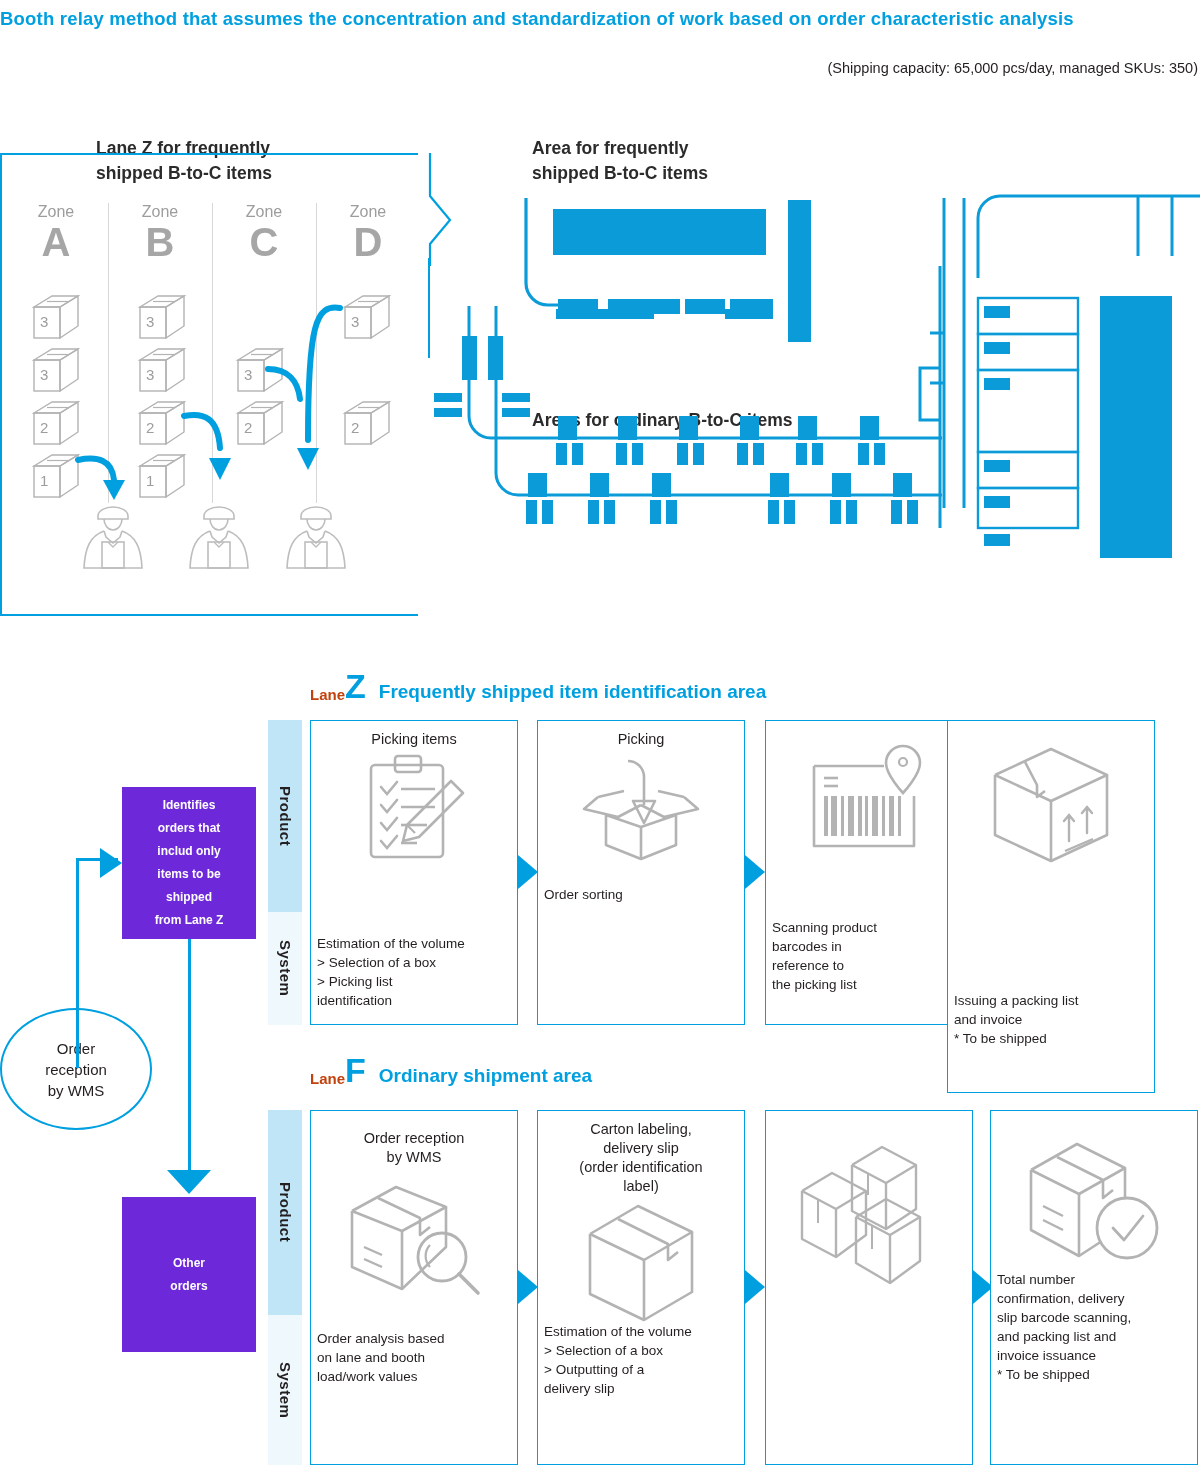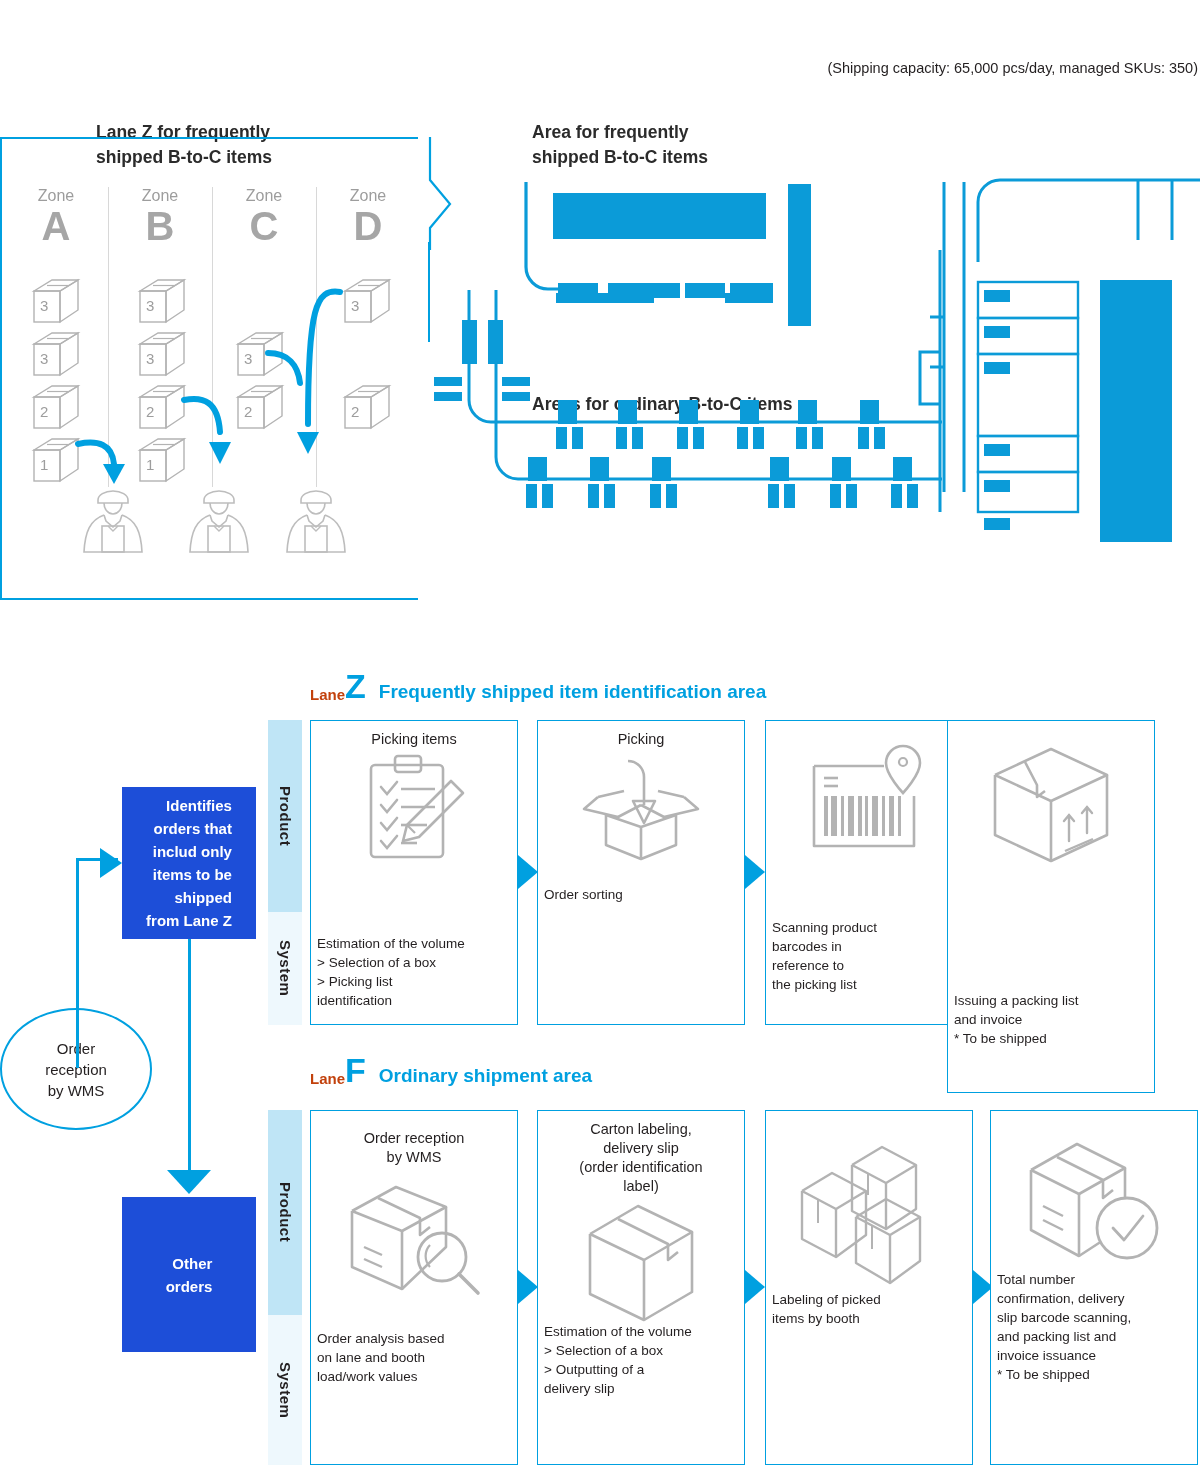--- a/index.html
+++ b/index.html
@@ -15,21 +15,21 @@
     position:absolute;left:0;top:2px;width:1160px;
     font-size:18.5px;font-weight:bold;color:#00a0e0;line-height:34px;
     letter-spacing:.2px;
   }
   .subtitle{
     position:absolute;right:2px;top:60px;
     font-size:14.5px;color:#231f20;font-weight:normal;
   }
 
   
-  .map{position:absolute;left:0;top:92px;width:1200px;height:520px;}
+  .map{position:absolute;left:0;top:108px;width:1200px;height:520px;}
   .map-label{
     position:absolute;font-size:17.5px;font-weight:bold;color:#2b2b2b;
     line-height:25px;white-space:pre-line;
   }
   .lanez-label{left:96px;top:28px;}
   .btoc-label{left:532px;top:28px;}
   .btob-label{left:905px;top:28px;}
   .ord-label{left:532px;top:300px;font-size:17.5px;}
 
   .lanez-box{
@@ -89,23 +89,23 @@
   }
 
   .arrow-tri{
     position:absolute;width:0;height:0;
     border-top:17px solid transparent;border-bottom:17px solid transparent;
     border-left:20px solid #00a0e0;
   }
 
   
   .bluebox{
-    position:absolute;background:#1d4ed8;color:#fff;font-weight:bold;
-    display:flex;align-items:center;justify-content:center;text-align:right;
-    font-size:15px;line-height:23px;white-space:pre-line;
+    position:absolute;background:#6d28d9;color:#fff;font-weight:bold;
+    display:flex;align-items:center;justify-content:center;text-align:center;
+    font-size:12px;line-height:23px;white-space:pre-line;
   }
   .ellipse{
     position:absolute;border:2.4px solid #00a0e0;border-radius:50%;
     background:#fff;display:flex;align-items:center;justify-content:center;
     text-align:center;font-size:15px;line-height:21px;color:#231f20;
     white-space:pre-line;
   }
   .ln{position:absolute;background:#00a0e0;}
   .arr-right{
     position:absolute;width:0;height:0;
@@ -116,20 +116,21 @@
     position:absolute;width:0;height:0;
     border-left:22px solid transparent;border-right:22px solid transparent;
     border-top:24px solid #00a0e0;
   }
 </style>
 </head>
 <body>
 
 <div class="page">
 
+  <div class="title">Booth relay method that assumes the concentration and standardization of work based on order characteristic analysis</div>
   <div class="subtitle">(Shipping capacity: 65,000 pcs/day, managed SKUs: 350)</div>
 
   <div class="map">
 
     <div class="map-label lanez-label">Lane Z for frequently
 shipped B-to-C items</div>
     <div class="map-label btoc-label">Area for frequently
 shipped B-to-C items</div>
     <div class="map-label ord-label">Areas for ordinary B-to-C items</div>
 
@@ -604,22 +605,20 @@
           <polyline points="8,60 8,108 42,126 42,78" fill="none" stroke="#b3b3b3" stroke-width="2.4" stroke-linejoin="round"></polyline>
           <polyline points="72,60 72,104 42,126" fill="none" stroke="#b3b3b3" stroke-width="2.4" stroke-linejoin="round"></polyline>
           <line x1="24" y1="68" x2="24" y2="92" stroke="#b3b3b3" stroke-width="2"></line>
 
           <polyline points="62,86 92,68 126,86 96,104 62,86" fill="none" stroke="#b3b3b3" stroke-width="2.4" stroke-linejoin="round"></polyline>
           <polyline points="62,86 62,132 96,152 96,104" fill="none" stroke="#b3b3b3" stroke-width="2.4" stroke-linejoin="round"></polyline>
           <polyline points="126,86 126,130 96,152" fill="none" stroke="#b3b3b3" stroke-width="2.4" stroke-linejoin="round"></polyline>
           <line x1="78" y1="94" x2="78" y2="118" stroke="#b3b3b3" stroke-width="2"></line>
         </svg>
       </div>
-      <div class="fbox-bot" style="bottom:136px;">Labeling of picked
-items by booth</div>
     </div>
     <div class="arrow-tri" style="left:973px;top:214px;"></div>
 
     <div class="fbox" style="left:990px;top:54px;height:355px;">
       <div class="fbox-top"></div>
       <div class="fbox-icon" style="height:190px;">
         <svg width="150" height="162" viewBox="0 0 150 162">
           <polyline points="12,36 58,10 106,34 60,60 12,36" fill="none" stroke="#b3b3b3" stroke-width="2.6" stroke-linejoin="round"></polyline>
           <polyline points="12,36 12,96 60,122 60,60" fill="none" stroke="#b3b3b3" stroke-width="2.6" stroke-linejoin="round"></polyline>
           <polyline points="106,34 106,92 60,122" fill="none" stroke="#b3b3b3" stroke-width="2.6" stroke-linejoin="round"></polyline>

